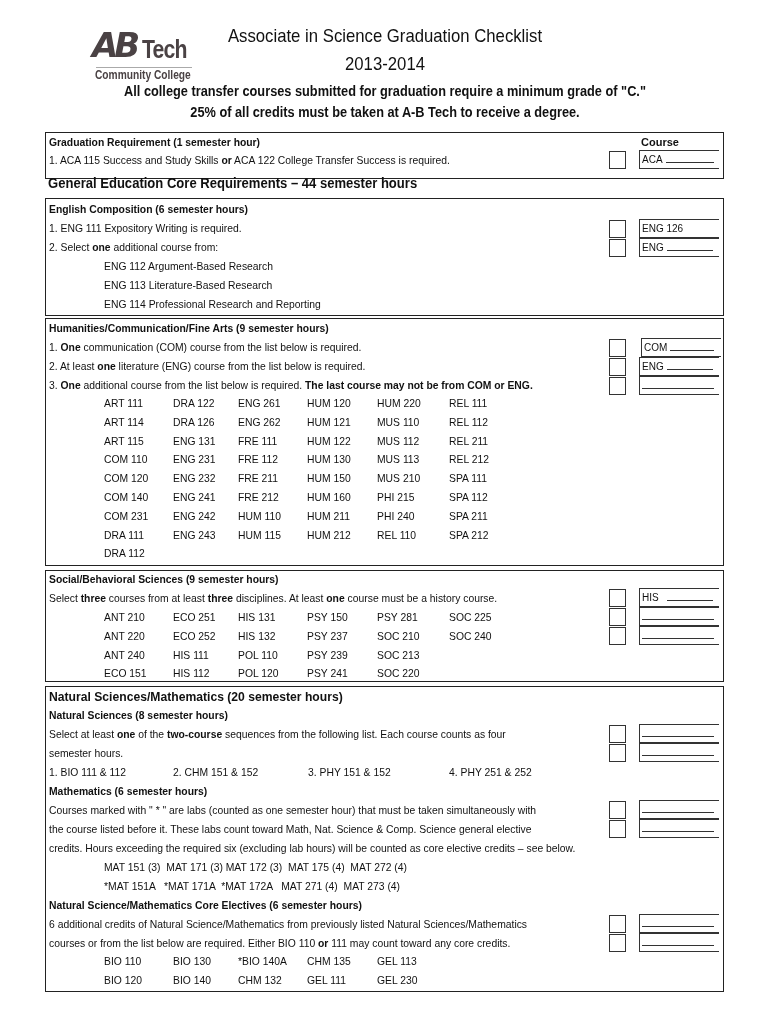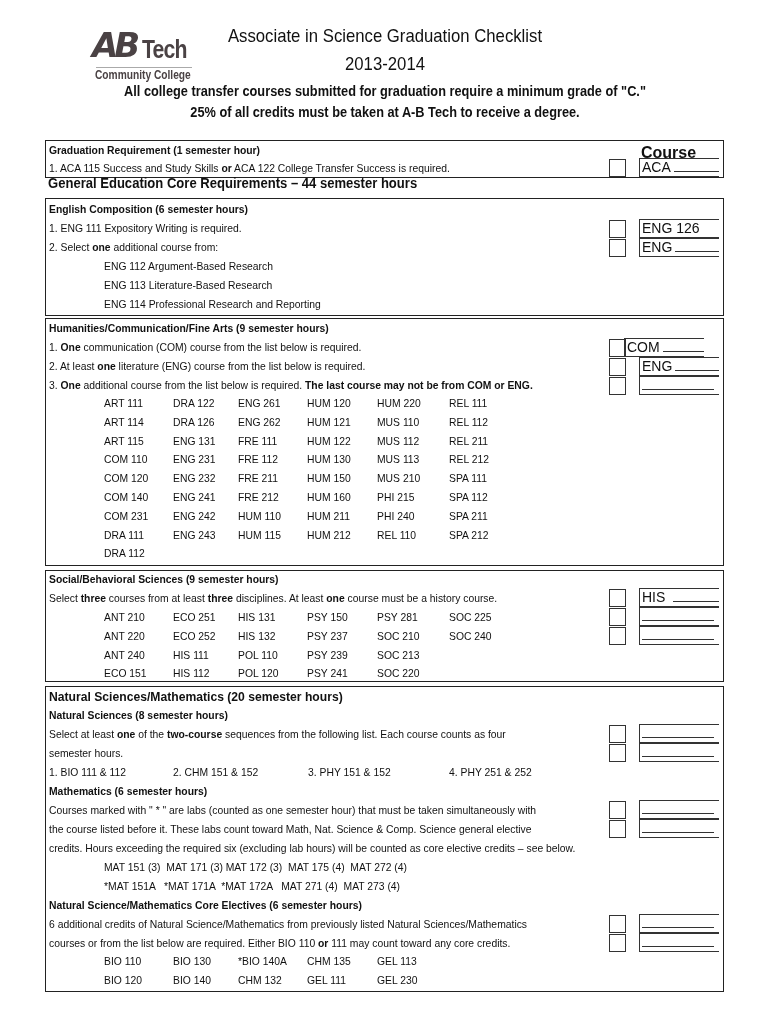--- a/index.html
+++ b/index.html
@@ -14,41 +14,41 @@
   .logo .rule { position: absolute; left: 4px; top: 40px; width: 96px; height: 1px; background: #aaa; }
   .logo .cc { position: absolute; left: 3px; top: 41px; font-weight: bold; font-size: 12px; color: #4a4244; transform: scaleX(0.85); transform-origin: left; white-space: nowrap; }
   .title { left: 0; width: 770px; text-align: center; font-size: 19px; transform: scaleX(0.88); }
   .notice { left: 0; width: 770px; text-align: center; font-size: 14.5px; font-weight: bold; transform: scaleX(0.88); }
   .box { position: absolute; left: 45px; width: 679px; border: 1.5px solid #222; }
   .line { position: absolute; left: 3px; font-size: 11.5px; white-space: nowrap; transform: scaleX(0.9); transform-origin: left; }
   .line b { font-weight: bold; }
   .hdr { font-weight: bold; }
   .hdr-lg { font-weight: bold; font-size: 13.5px; }
   .cb { position: absolute; width: 17px; height: 18px; border: 1px solid #333; background: #fff; }
-  .field { position: absolute; width: 80px; height: 19px; border: 1px solid #333; border-right: none; font-size: 14px; padding-left: 2px; line-height: 17px; white-space: nowrap; overflow: hidden; }
+  .field { position: absolute; width: 80px; height: 19px; border: 1px solid #333; border-right: none; font-size: 10px; padding-left: 2px; line-height: 17px; white-space: nowrap; overflow: hidden; }
   .field .blank { display: inline-block; border-bottom: 1px solid #333; height: 12px; vertical-align: baseline; margin-left: 3px; }
   .section-title { left: 48px; font-size: 14.5px; font-weight: bold; transform: scaleX(0.9); transform-origin: left; white-space: nowrap; }
   .cell { position: absolute; font-size: 11.5px; white-space: nowrap; transform: scaleX(0.9); transform-origin: left; }
-  .course-hdr { position: absolute; font-size: 16px; font-weight: bold; }
+  .course-hdr { position: absolute; font-size: 11px; font-weight: bold; }
 </style>
 </head>
 <body>
 
 <div class="abs logo">
   <span class="ab">AB</span>
   <span class="tech">Tech</span>
   <div class="rule"></div>
   <span class="cc">Community College</span>
 </div>
 <div class="abs title" style="top:25px;">Associate in Science Graduation Checklist</div>
 <div class="abs title" style="top:53px;">2013-2014</div>
 <div class="abs notice" style="top:83px;">All college transfer courses submitted for graduation require a minimum grade of "C."</div>
 <div class="abs notice" style="top:104px;">25% of all credits must be taken at A-B Tech to receive a degree.</div>
 
-<div class="box" style="top:140px; height:38px;">
+<div class="box" style="top:132px; height:47px;">
   <div class="line hdr" style="top:3px;">Graduation Requirement (1 semester hour)</div>
   <div class="course-hdr" style="left:595px; top:3px;">Course</div>
   <div class="line" style="top:21px;"><span>1. ACA 115 Success and Study Skills </span><b>or</b><span> ACA 122 College Transfer Success is required.</span></div>
   <div class="cb" style="left:563px; top:18px;"></div>
   <div class="field" style="left:593px; top:17px;"><span>ACA</span><span class="blank" style="width:48px;"></span></div>
 </div>
 
 <div class="abs section-title" style="top:175px;">General Education Core Requirements – 44 semester hours</div>
 
 <div class="box" style="top:198px; height:118px;">
@@ -65,21 +65,21 @@
 </div>
 
 <div class="box" style="top:318px; height:248px;">
   <div class="line hdr" style="top:3px;">Humanities/Communication/Fine Arts (9 semester hours)</div>
   <div class="line" style="top:22px;"><span>1. </span><b>One</b><span> communication (COM) course from the list below is required.</span></div>
   <div class="line" style="top:41px;"><span>2. At least </span><b>one</b><span> literature (ENG) course from the list below is required.</span></div>
   <div class="line" style="top:60px;"><span>3. </span><b>One</b><span> additional course from the list below is required. </span><b>The last course may not be from COM or ENG.</b></div>
   <div class="cb" style="left:563px; top:20px;"></div>
   <div class="cb" style="left:563px; top:39px;"></div>
   <div class="cb" style="left:563px; top:58px;"></div>
-  <div class="field" style="left:578px; top:19px;"><span>COM</span><span class="blank" style="width:44px;"></span></div>
+  <div class="field" style="left:595px; top:19px;"><span>COM</span><span class="blank" style="width:44px;"></span></div>
   <div class="field" style="left:593px; top:38px;"><span>ENG</span><span class="blank" style="width:46px;"></span></div>
   <div class="field" style="left:593px; top:57px;"><span class="blank" style="width:72px; margin-left:0;"></span></div>
   <div id="hum-grid">
       <div class="cell" style="left: 58px; top: 78px;">ART 111</div>
       <div class="cell" style="left: 127px; top: 78px;">DRA 122</div>
       <div class="cell" style="left: 192px; top: 78px;">ENG 261</div>
       <div class="cell" style="left: 261px; top: 78px;">HUM 120</div>
       <div class="cell" style="left: 331px; top: 78px;">HUM 220</div>
       <div class="cell" style="left: 403px; top: 78px;">REL 111</div>
       <div class="cell" style="left: 58px; top: 96.8px;">ART 114</div>

